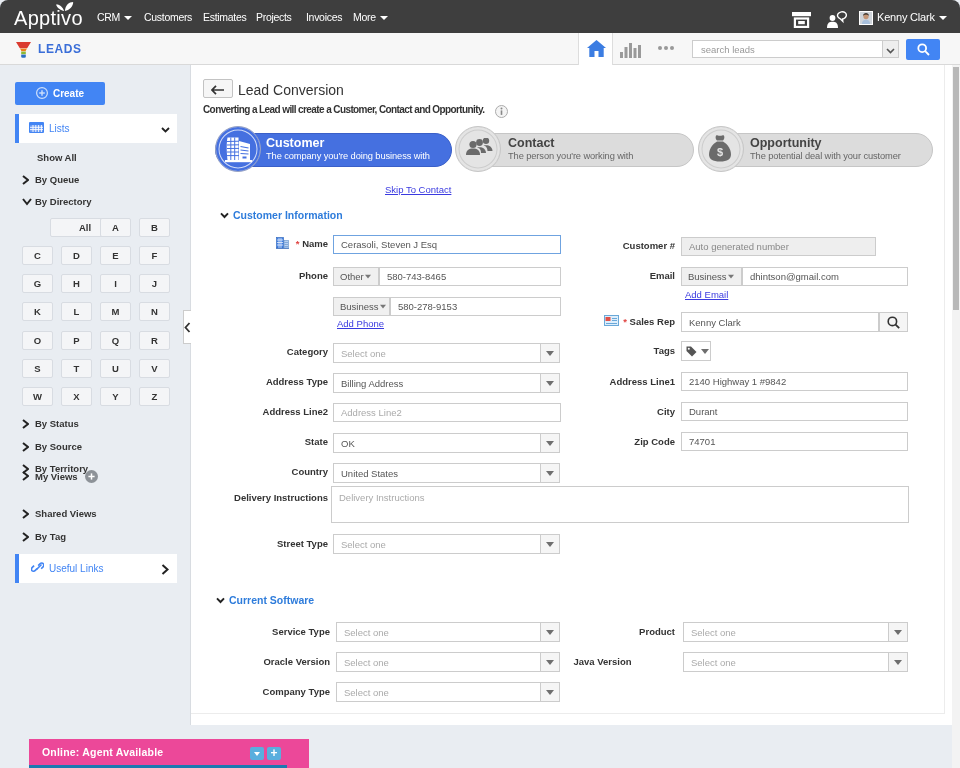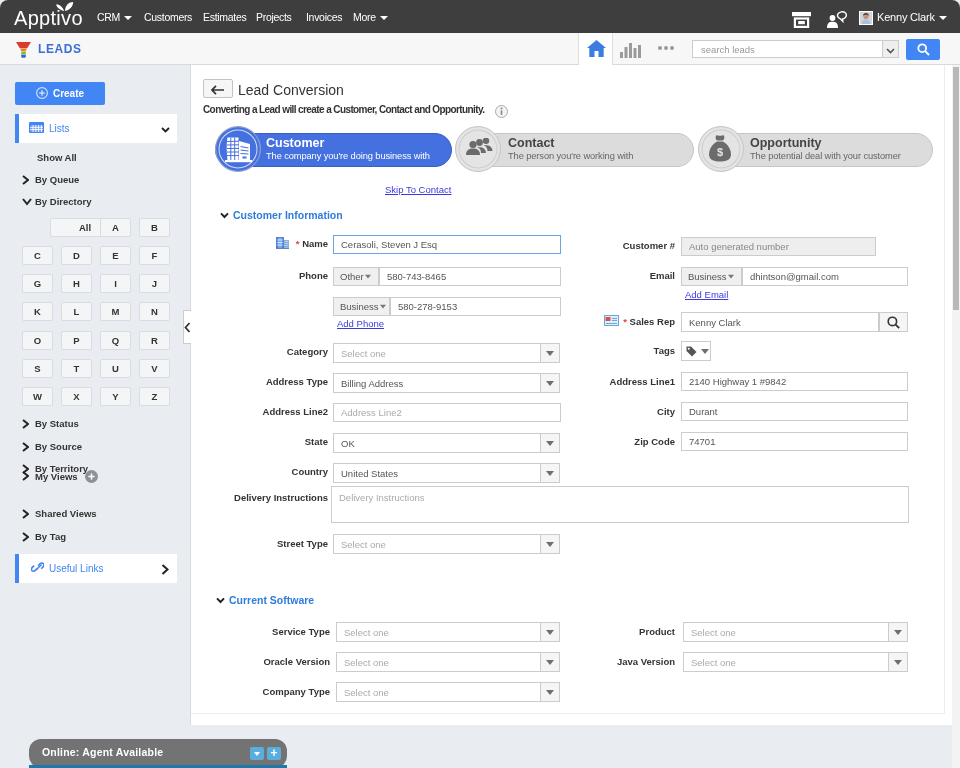--- a/index.html
+++ b/index.html
@@ -47,21 +47,21 @@
 .lbl { position:absolute; font-size:9.5px; font-weight:bold; color:#333; text-align:right; }
 .inp { position:absolute; background:#fff; border:1px solid #ccc; font-size:9.5px; color:#555; padding:0 7px; display:flex; align-items:center; white-space:nowrap; overflow:hidden; }
 .ph { color:#aaa; }
 .selbtn { position:absolute; width:20px; background:#f5f5f5; border:1px solid #ccc; display:flex; align-items:center; justify-content:center; }
 .tri { width:0; height:0; border-left:4px solid transparent; border-right:4px solid transparent; border-top:5px solid #6e6e6e; }
 .seghd { position:absolute; font-size:10.5px; font-weight:bold; color:#2e7cdb; }
 .alink { position:absolute; font-size:9.5px; color:#3a3ae0; text-decoration:underline; }
 .grp { position:absolute; background:#f0f0f0; border:1px solid #ccc; font-size:9.5px; color:#555; display:flex; align-items:center; padding:0 6px; }
 
 
-#onlinebar { position:absolute; left:29px; top:739px; width:258px; height:29px; background:#737373;border-radius:12px; }
+#onlinebar { position:absolute; left:29px; top:739px; width:280px; height:29px; background:#ec4899; }
 </style>
 </head>
 <body>
 
 <div id="navbar">
   <div id="logo">Apptivo</div>
   <svg style="position:absolute; left:56px; top:2px;" width="18" height="10" viewBox="0 0 22 12">
       <path d="M10 11 C8 5 3 2 0 3 C2 8 6 10 10 11 Z" fill="#fff"></path>
       <path d="M11 11 C11 4 16 0 21 0 C21 6 16 10 11 11 Z" fill="#fff"></path>
     </svg>
@@ -465,21 +465,21 @@
   </div>
 
 <div class="lbl" style="left:530px; top:626px; width:145px;">Product</div>
 <div class="inp" style="left:683px; top:622px; width:225px; height:20px;">
     <span class="ph">Select one</span>
   </div>
 <div class="selbtn" style="left:888px; top:622px; height:20px;">
     <div class="tri"></div>
   </div>
 
-<div class="lbl" style="left:530px; top:656px; width:145px;">Java Version</div>
+<div class="lbl" style="left:530px; top:656px; width:145px;text-align:center;">Java Version</div>
 <div class="inp" style="left:683px; top:652px; width:225px; height:20px;">
     <span class="ph">Select one</span>
   </div>
 <div class="selbtn" style="left:888px; top:652px; height:20px;">
     <div class="tri"></div>
   </div>
 
 <div id="onlinebar">
   <div style="position:absolute; left:13px; top:7px; color:#fff; font-size:10.5px; font-weight:bold; letter-spacing:0.2px;">Online: Agent Available</div>
   <div style="position:absolute; left:221px; top:8px; width:14px; height:13px; background:#5aaede; border-radius:2px;">

